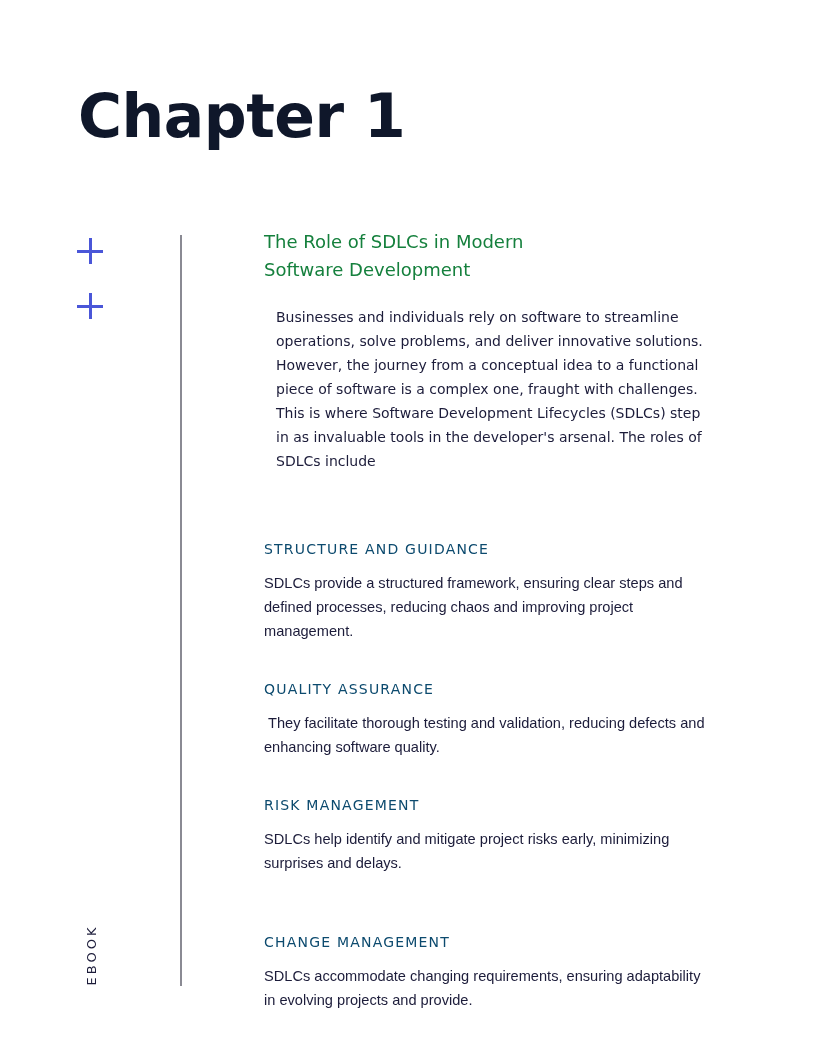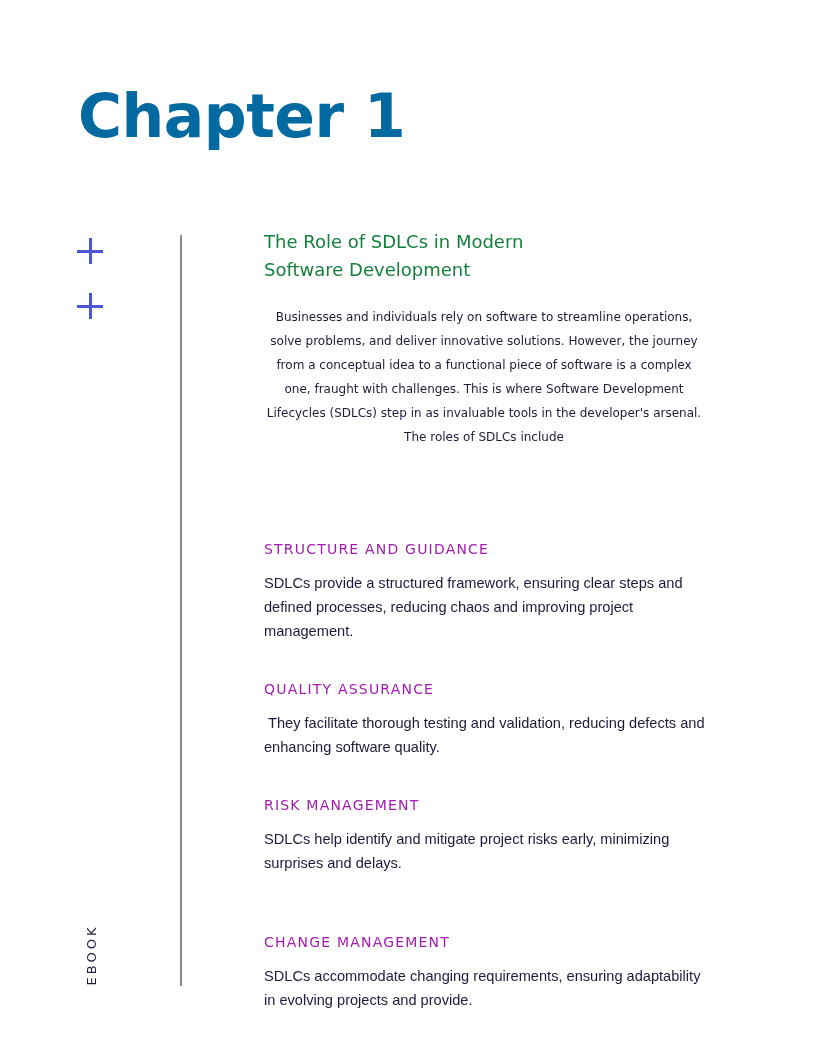--- a/index.html
+++ b/index.html
@@ -18,21 +18,21 @@
     .chapter-title {
       position: absolute;
       left: 78px;
       top: 78px;
       margin: 0;
       font-family: "DejaVu Sans", sans-serif;
       font-weight: bold;
       font-size: 60px;
       line-height: 76px;
       letter-spacing: -0.5px;
-      color: #0369a1;
+      color: #0f172a;
     }
     .plus {
       position: absolute;
       width: 26px;
       height: 26px;
     }
     .plus::before, .plus::after {
       content: "";
       position: absolute;
       background: #4a56d8;
@@ -76,41 +76,40 @@
     .section-title {
       margin: 0;
       font-family: "DejaVu Sans", sans-serif;
       font-weight: normal;
       font-size: 18px;
       line-height: 28px;
       color: #15803d;
       width: 300px;
     }
     .intro {
-      margin: 21px 0 0 0;
+      margin: 21px 0 0 12px;
       font-family: "DejaVu Sans", sans-serif;
-      font-size: 12px;
+      font-size: 14px;
       line-height: 24px;
       color: #1c1c3a;
       width: 440px;
-      text-align: center;
     }
     .item {
       position: absolute;
       left: 0;
       width: 450px;
     }
     .item-heading {
       margin: 0;
       font-family: "DejaVu Sans", sans-serif;
       font-weight: normal;
       font-size: 14px;
       letter-spacing: 1.2px;
       line-height: 20px;
-      color: #a21caf;
+      color: #0c4a6e;
     }
     .item-body {
       margin: 12px 0 0 0;
       font-family: Liberation Sans, sans-serif;
       font-size: 14.6px;
       line-height: 24px;
       color: #1c1c3a;
       white-space: pre-wrap;
     }
     .item-0 { top: 311px; }

